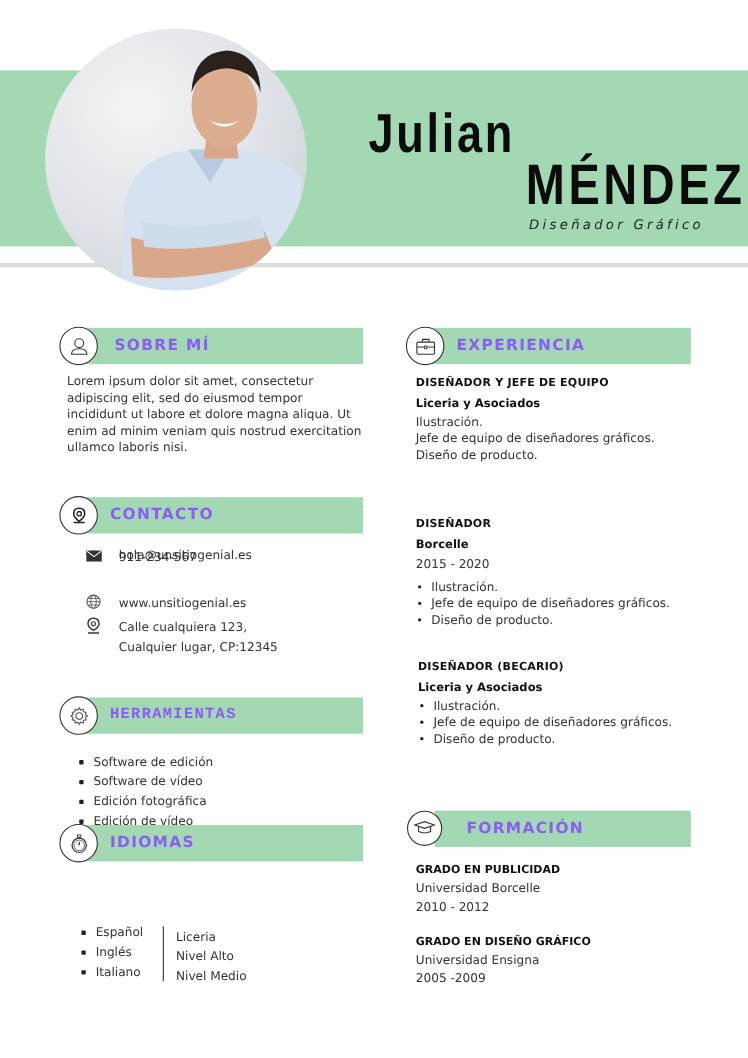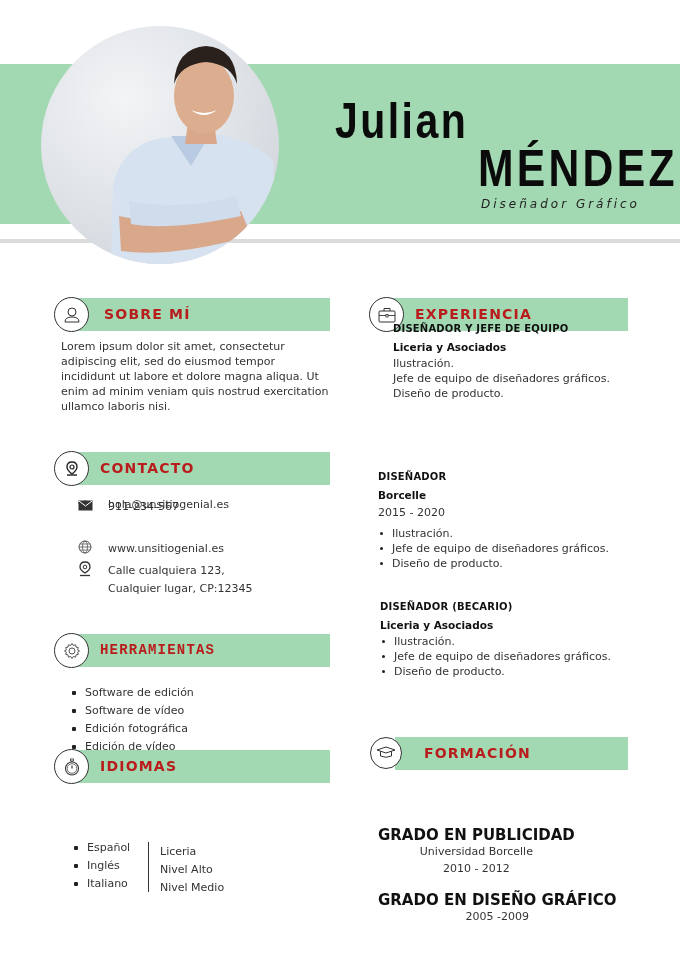--- a/index.html
+++ b/index.html
@@ -16,21 +16,21 @@
   .name-first { position: absolute; left: 335px; top: 92px; font-family: "Liberation Sans", sans-serif; font-weight: 700;
                 font-size: 50px; letter-spacing: 3px; color: #0b0b0b; transform: scaleX(0.82); transform-origin: left top; }
   .name-last { position: absolute; left: 478px; top: 138px; font-family: "Liberation Sans", sans-serif; font-weight: 700;
                font-size: 52px; letter-spacing: 4px; color: #0b0b0b; transform: scaleX(0.82); transform-origin: left top; }
   .role { position: absolute; left: 481px; top: 197px; font-size: 12px; letter-spacing: 3px; font-style: italic; color: #222; }
 
   .sec-head { position: absolute; height: 33px; }
   .sec-head .bar { position: absolute; left: 18px; top: 0; right: 0; height: 33px; background: #a3d9b2; }
   .sec-head .circ { position: absolute; left: 0; top: -1px; width: 35px; height: 35px; border-radius: 50%; background: #fff;
                     border: 1.2px solid #333; display: flex; align-items: center; justify-content: center; }
-  .sec-head .title { position: absolute; left: 46px; top: 8px; font-weight: 700; font-size: 14px; letter-spacing: 1.2px; color: #b91c1c; }
+  .sec-head .title { position: absolute; left: 46px; top: 8px; font-weight: 700; font-size: 14px; letter-spacing: 1.2px; color: #8b5cf6; }
 
   .txt { font-size: 11px; color: #333; line-height: 15px; }
   .para { position: absolute; left: 61px; top: 339px; width: 270px; }
 
   .contact-row { position: absolute; left: 76px; display: flex; align-items: flex-start; }
   .contact-row .ic { width: 18px; height: 14px; margin-right: 14px; display: flex; align-items: center; justify-content: center; }
   .contact-row .val { font-size: 11px; color: #333; line-height: 18px; }
 
   ul.bul { list-style: none; position: absolute; }
   ul.bul li { position: relative; padding-left: 16px; font-size: 11px; color: #333; line-height: 18px; }
@@ -44,22 +44,22 @@
   .job .jt { font-size: 10px; font-weight: 700; color: #111; letter-spacing: 0.2px; line-height: 18px; }
   .job .jc { font-size: 10.5px; font-weight: 700; color: #111; line-height: 18px; }
   .job .jd { font-size: 11px; color: #333; line-height: 18px; margin-bottom: 4px; }
   .job ul { list-style: none; }
   .job ul li { position: relative; padding-left: 14px; font-size: 11px; color: #333; line-height: 15px; }
   .job ul li::before { content: ""; position: absolute; left: 2px; top: 6px; width: 3px; height: 3px; background: #222; border-radius: 50%; }
   .job ul.nobul li { padding-left: 0; }
   .job ul.nobul li::before { display: none; }
 
   .edu { position: absolute; left: 378px; }
-  .edu .et { font-size: 15px; font-weight: 700; color: #111; line-height: 15px; margin-top: 44px; }
-  .edu .ei { font-size: 11px; color: #333; line-height: 17px; text-align: center; }
+  .edu .et { font-size: 10px; font-weight: 700; color: #111; line-height: 15px; }
+  .edu .ei { font-size: 11px; color: #333; line-height: 17px; }
 </style>
 </head>
 <body>
 
 <div class="band"></div>
 <div class="band-line"></div>
 
 <div class="photo">
   <svg width="238" height="238" viewBox="0 0 238 238">
 
@@ -197,21 +197,21 @@
     <svg width="20" height="18" viewBox="0 0 20 18">
         <rect x="2" y="5" width="16" height="11" rx="1" fill="none" stroke="#333" stroke-width="1"></rect>
         <path d="M7 5 L7 2.5 L13 2.5 L13 5" fill="none" stroke="#333" stroke-width="1"></path>
         <path d="M2 9.5 L18 9.5" stroke="#333" stroke-width="0.9"></path>
         <rect x="9" y="8.5" width="2" height="2.5" fill="#fff" stroke="#333" stroke-width="0.8"></rect>
       </svg>
   </div>
   <div class="title">EXPERIENCIA</div>
 </div>
 
-<div class="job" style="top:320px;margin-left:15px;">
+<div class="job" style="top:340px;">
   <div class="jt">DISEÑADOR Y JEFE DE EQUIPO</div>
   <div class="jc">Liceria y Asociados</div>
   <ul class="nobul">
     <li>Ilustración.</li>
     <li>Jefe de equipo de diseñadores gráficos.</li>
     <li>Diseño de producto.</li>
   </ul>
 </div>
 
 <div class="job" style="top:468px;">
@@ -246,14 +246,15 @@
   <div class="title" style="left:54px;">FORMACIÓN</div>
 </div>
 
 <div class="edu" style="top:784px;">
   <div class="et">GRADO EN PUBLICIDAD</div>
   <div class="ei">Universidad Borcelle</div>
   <div class="ei">2010 - 2012</div>
 </div>
 <div class="edu" style="top:849px;">
   <div class="et">GRADO EN DISEÑO GRÁFICO</div>
+  <div class="ei">Universidad Ensigna</div>
   <div class="ei">2005 -2009</div>
 </div>
 
 </body></html>

